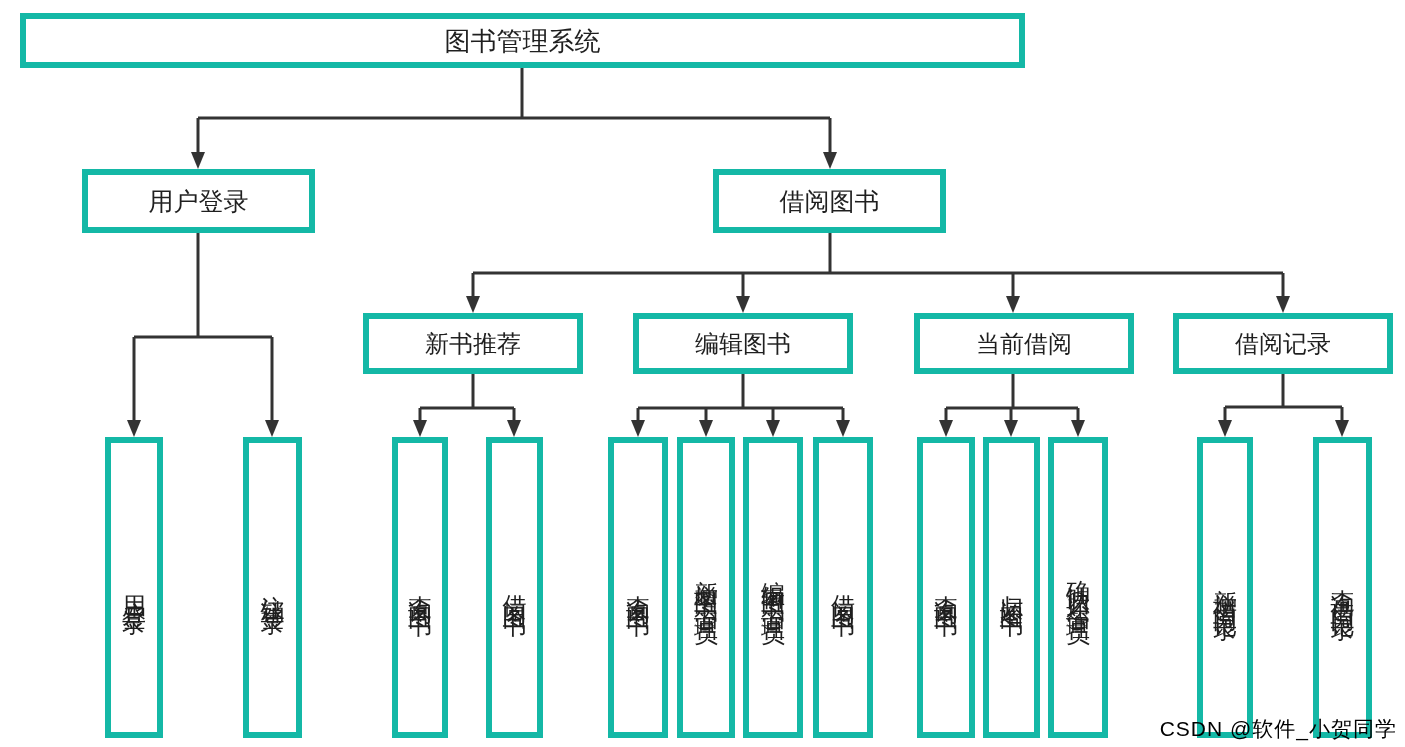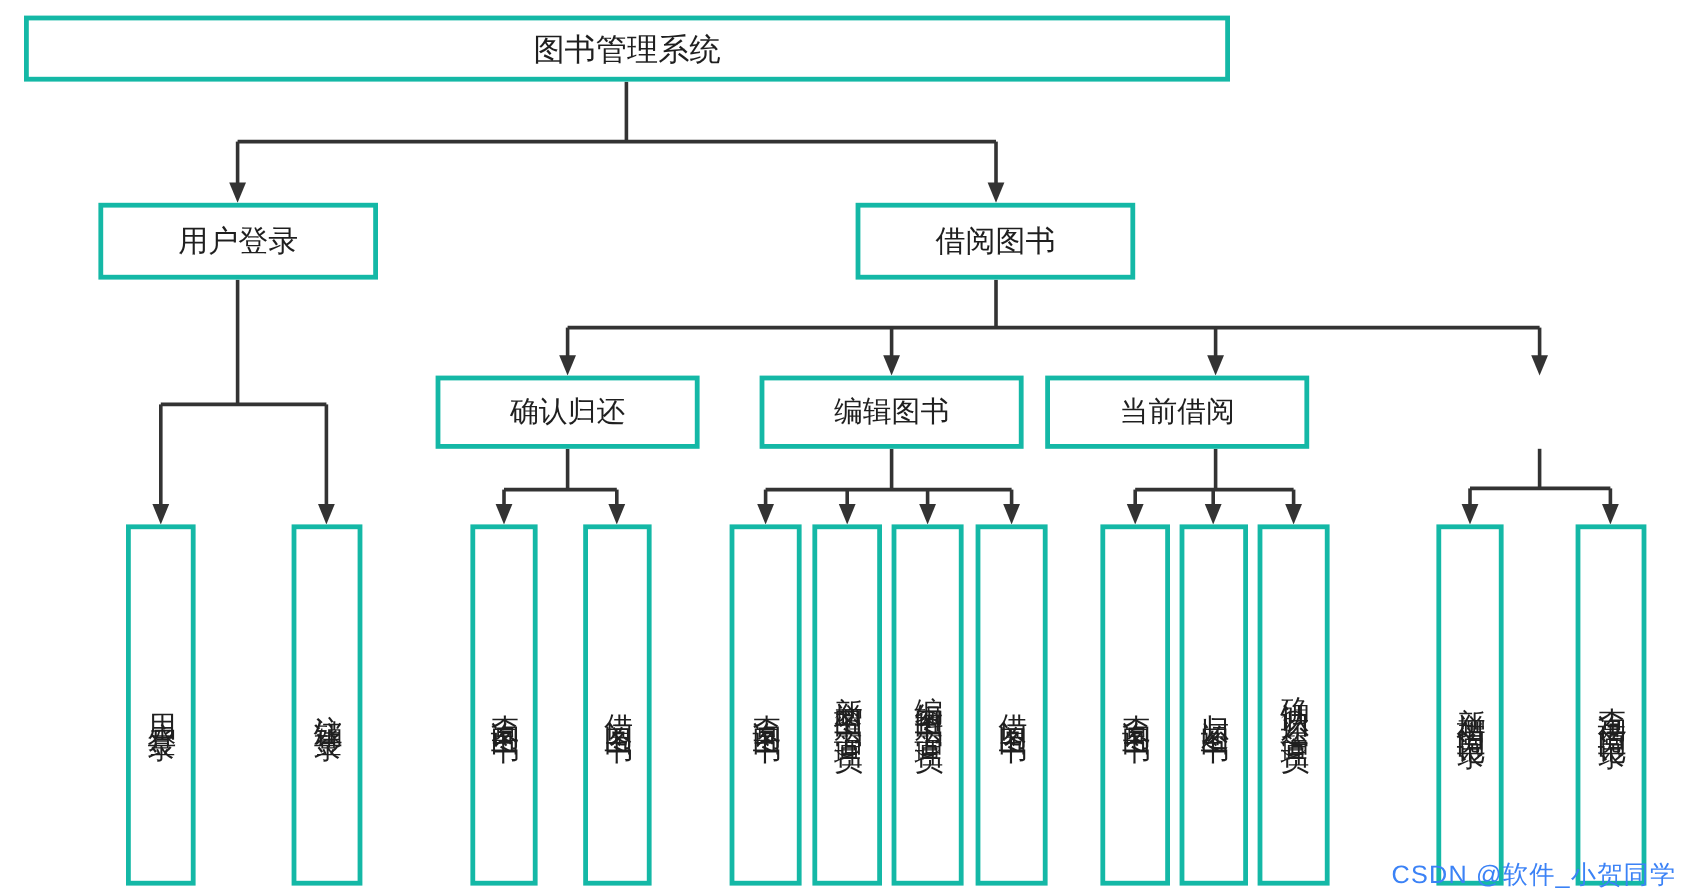--- a/index.html
+++ b/index.html
@@ -11,21 +11,21 @@
     height: 747px;
     background: #ffffff;
     overflow: hidden;
   }
   .connectors {
     position: absolute;
     left: 0; top: 0;
   }
   .box {
     position: absolute;
-    border: 4px solid #14b8a6;
+    border: 6px solid #14b8a6;
     background: #ffffff;
     display: flex;
     align-items: center;
     justify-content: center;
     color: #1f1f1f;
     text-align: center;
     line-height: 1;
   }
   .h1 { font-size: 26px; }
   .h2 { font-size: 25px; }
@@ -37,21 +37,21 @@
     letter-spacing: 6px;
     line-height: 1;
     color: #1f1f1f;
     white-space: nowrap;
   }
   .watermark {
     position: absolute;
     right: 8px;
     bottom: 4px;
     font-size: 21px;
-    color: #3b82f6;
+    color: #000000;
     letter-spacing: 1px;
     white-space: nowrap;
   }
 </style>
 </head>
 <body>
 
 <div class="canvas">
 
   <svg class="connectors" width="1405" height="747" aria-hidden="true">
@@ -125,23 +125,24 @@
       <polygon points="1218,420 1232,420 1225,437"></polygon>
       <polygon points="1335,420 1349,420 1342,437"></polygon>
     </g>
   </svg>
 
   <div class="box h1" style="left:20px;top:13px;width:1005px;height:55px">图书管理系统</div>
 
   <div class="box h2" style="left:82px;top:169px;width:233px;height:64px">用户登录</div>
   <div class="box h2" style="left:713px;top:169px;width:233px;height:64px">借阅图书</div>
 
-  <div class="box h3" style="left:363px;top:313px;width:220px;height:61px">确认归还</div>
+  <div class="box h3" style="left:363px;top:313px;width:220px;height:61px">新书推荐</div>
   <div class="box h3" style="left:633px;top:313px;width:220px;height:61px">编辑图书</div>
-  <div class="box h3" style="left:871px;top:313px;width:220px;height:61px">当前借阅</div>
+  <div class="box h3" style="left:914px;top:313px;width:220px;height:61px">当前借阅</div>
+  <div class="box h3" style="left:1173px;top:313px;width:220px;height:61px">借阅记录</div>
 
   <div class="box" style="left:105px;top:437px;width:58px;height:301px">
     <span class="vtext">用户登录</span>
   </div>
   <div class="box" style="left:243px;top:437px;width:59px;height:301px">
     <span class="vtext">注销登录</span>
   </div>
 
   <div class="box" style="left:392px;top:437px;width:56px;height:301px">
     <span class="vtext">查询图书</span>

